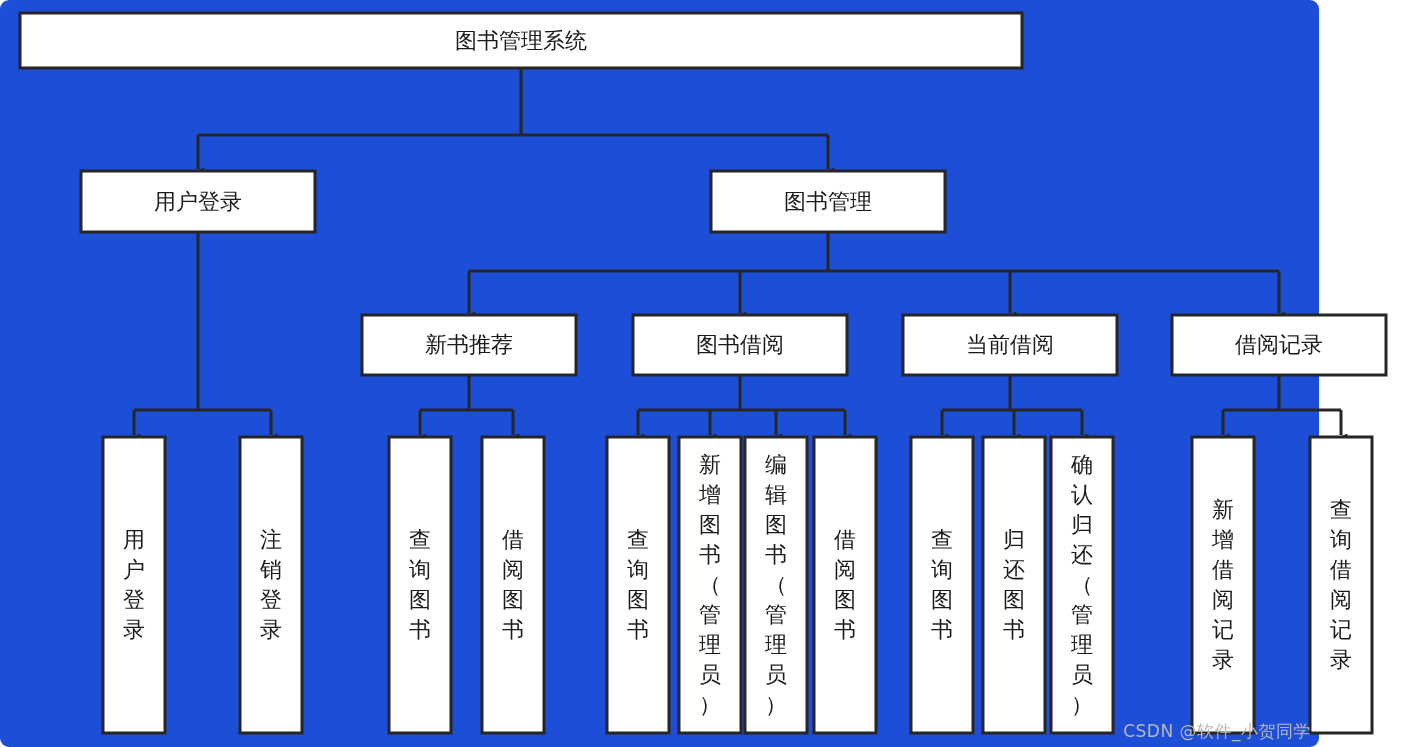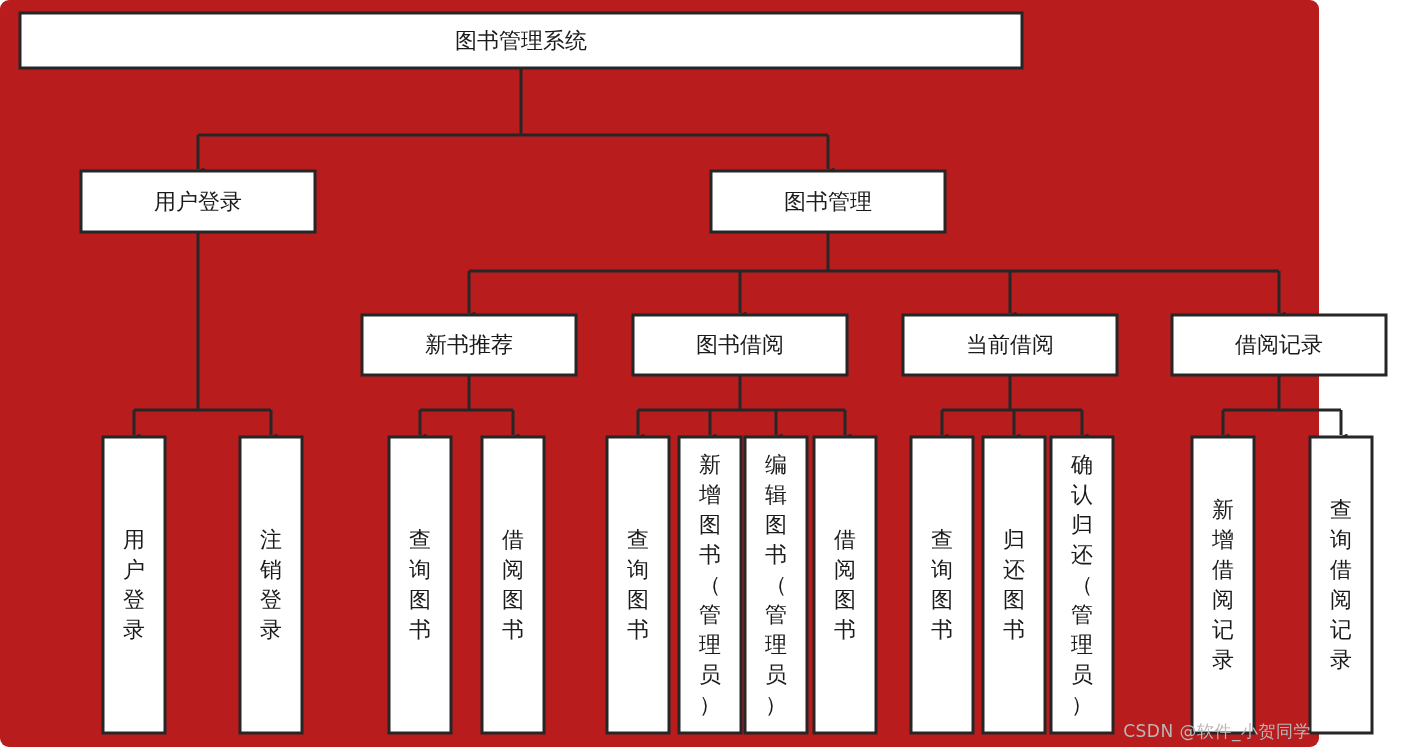--- a/index.html
+++ b/index.html
@@ -1,18 +1,18 @@
 <!DOCTYPE html>
 <html><head>
 <meta charset="utf-8">
 <style>
   html,body{margin:0;padding:0;background:#ffffff;}
   body{width:1405px;height:747px;overflow:hidden;
        font-family:"DejaVu Sans","Liberation Sans",sans-serif;}
-  #stage{position:relative;width:1319px;height:747px;background:#b91c1c;border-radius:9px;}
+  #stage{position:relative;width:1319px;height:747px;background:#1d4ed8;border-radius:9px;}
   svg.diagram{position:absolute;left:0;top:0;width:1405px;height:747px;}
   .nodebox{fill:#ffffff;stroke:#262626;stroke-width:3;}
   .edge{stroke:#262626;stroke-width:3;fill:none;}
   .arrowhead{fill:#262626;stroke:none;}
   .nodelabel{font-family:"DejaVu Sans","Liberation Sans",sans-serif;
              fill:#1a1a1a;font-size:22px;text-anchor:middle;dominant-baseline:middle;}
   .vlabel{font-family:"DejaVu Sans","Liberation Sans",sans-serif;
           fill:#1a1a1a;font-size:22px;text-anchor:middle;}
   .watermark{position:absolute;right:8px;bottom:4px;
              font-family:"DejaVu Sans","Liberation Sans",sans-serif;

